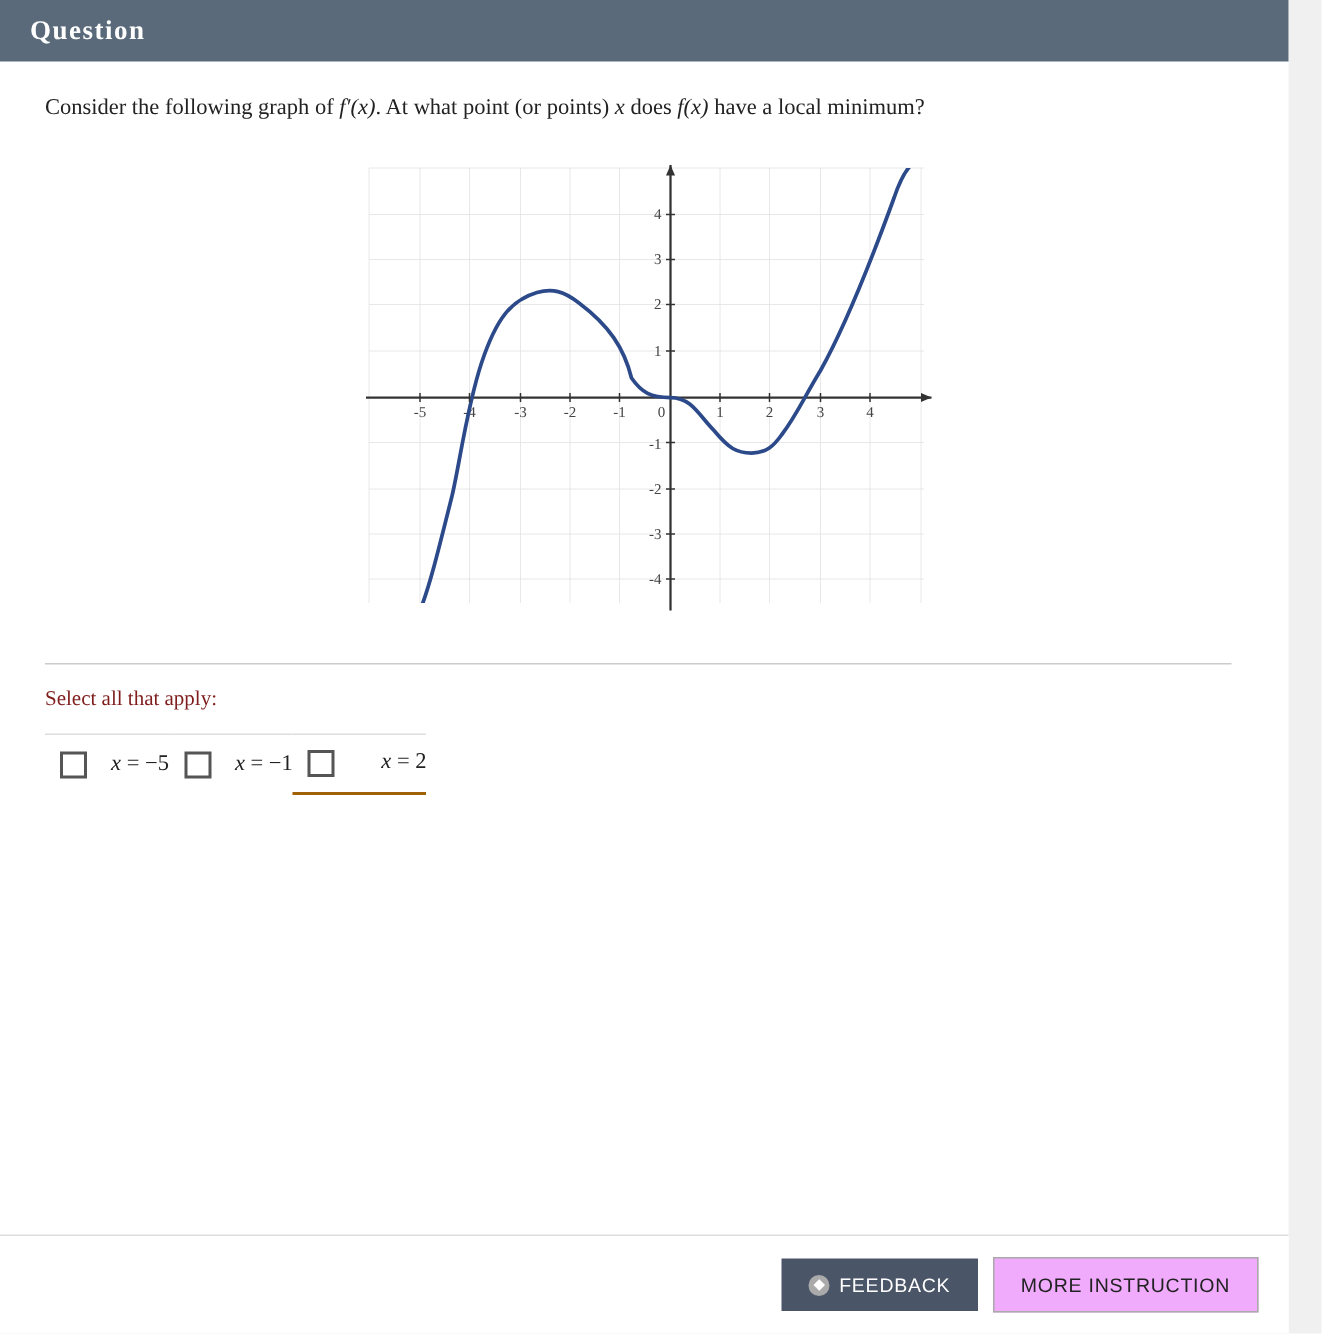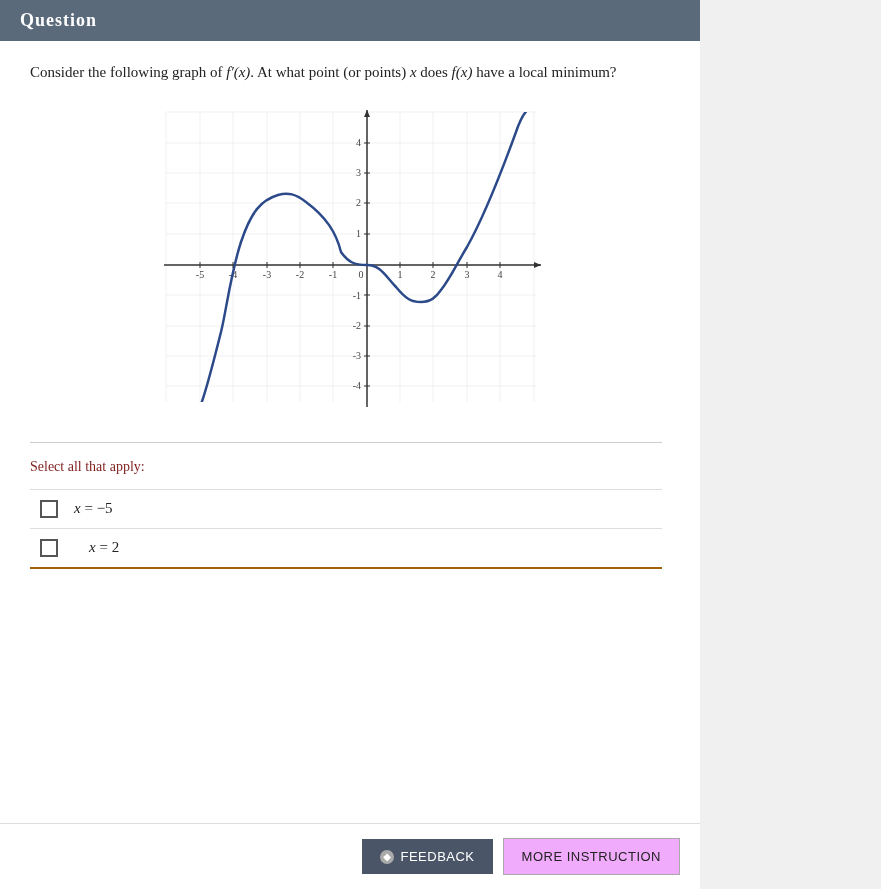--- a/index.html
+++ b/index.html
@@ -4,21 +4,21 @@
   <style>
     * { box-sizing: border-box; margin: 0; padding: 0; }
     body {
       font-family: 'Georgia', serif;
       background: #f0f0f0;
       width: 881px;
       min-height: 889px;
     }
     .page {
       background: #fff;
-      width: 700px;
+      width: 859px;
       min-height: 889px;
       display: flex;
       flex-direction: column;
     }
     .header-bar {
       background: #5a6a7a;
       color: #fff;
       padding: 10px 20px;
       font-size: 18px;
       font-weight: bold;
@@ -48,21 +48,21 @@
       margin: 10px 0;
     }
     .select-label {
       font-size: 14px;
       color: #7f1d1d;
       margin-bottom: 8px;
       padding: 6px 0;
     }
     .options-list {
       display: flex;
-      flex-direction: column;
+      flex-direction: row;
     }
     .option-row {
       display: flex;
       align-items: center;
       padding: 10px 0 10px 10px;
       border-top: 1px solid #ddd;
       cursor: pointer;
     }
     .option-row:last-child {
       border-bottom: 2px solid #a16207;
@@ -260,20 +260,24 @@
 
     <p class="select-label">Select all that apply:</p>
 
     <div class="options-list">
 
       <div class="option-row">
         <div class="option-checkbox"></div>
         <span class="option-text"><em>x</em> = −5</span>
       </div>
 
+      <div class="option-row">
+        <div class="option-checkbox"></div>
+        <span class="option-text"><em>x</em> = −1</span>
+      </div>
 
 
       <div class="option-row">
         <div class="option-checkbox"></div>
         <span class="option-text"><em>x</em> = 2</span>
       </div>
 
     </div>
   </div>
 

